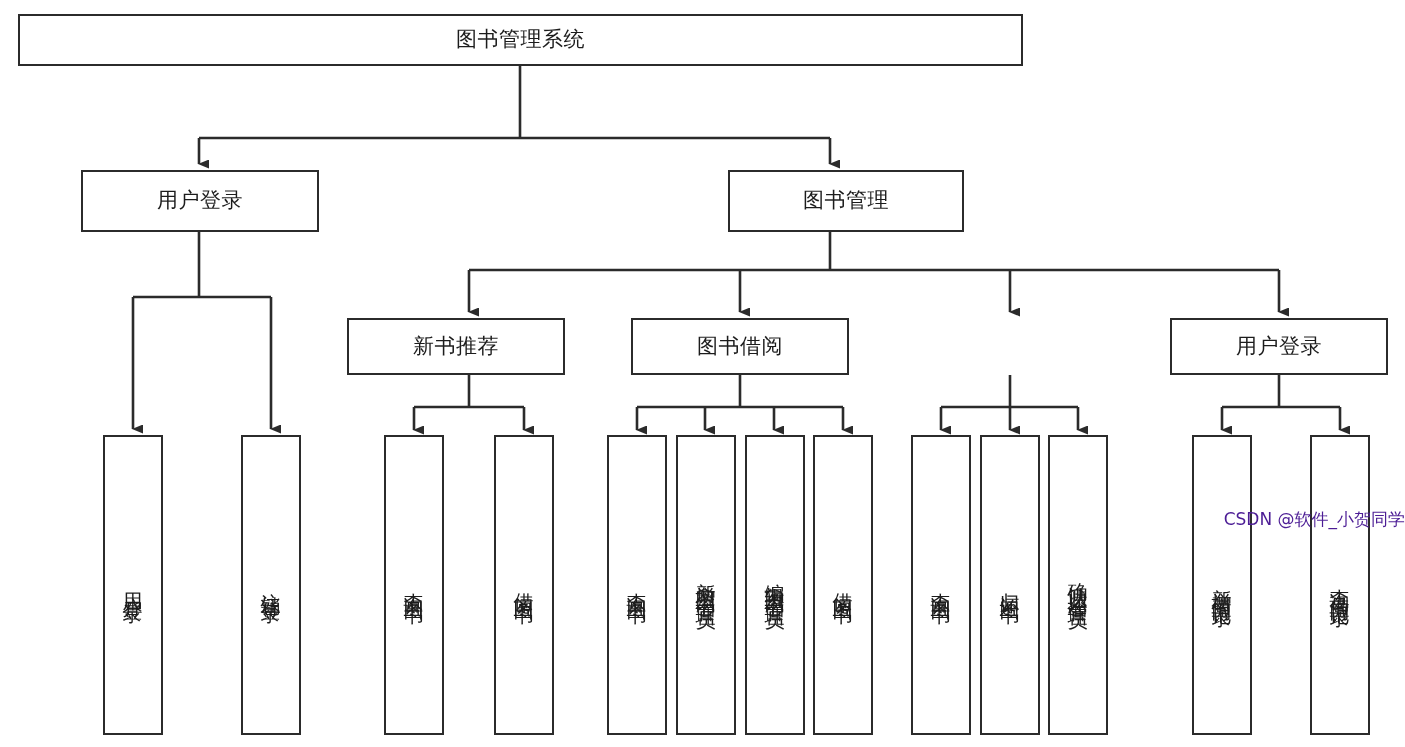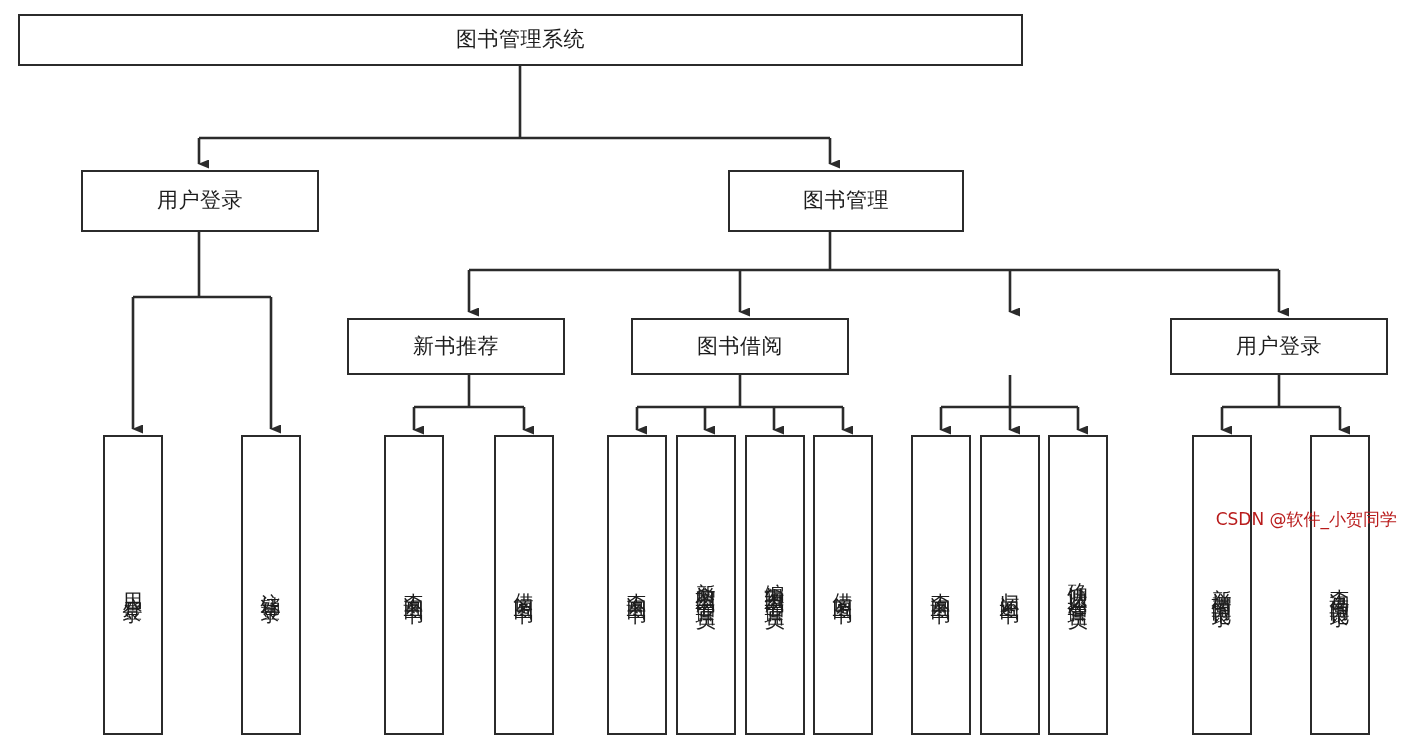--- a/index.html
+++ b/index.html
@@ -47,24 +47,24 @@
     font-size: 20px;
     color: #1c1c1c;
     writing-mode: vertical-rl;
     text-orientation: upright;
     letter-spacing: 4px;
     line-height: 1.0;
     white-space: nowrap;
   }
   .watermark {
     position: absolute;
-    right: 8px;
+    right: 0;
     bottom: 6px;
     font-size: 17px;
-    color: #b91c1c;
+    color: #4c1d95;
     white-space: nowrap;
     pointer-events: none;
     margin-top: 28px;
   }
 </style>
 </head>
 <body>
 
 <div id="diagram-root">
 

